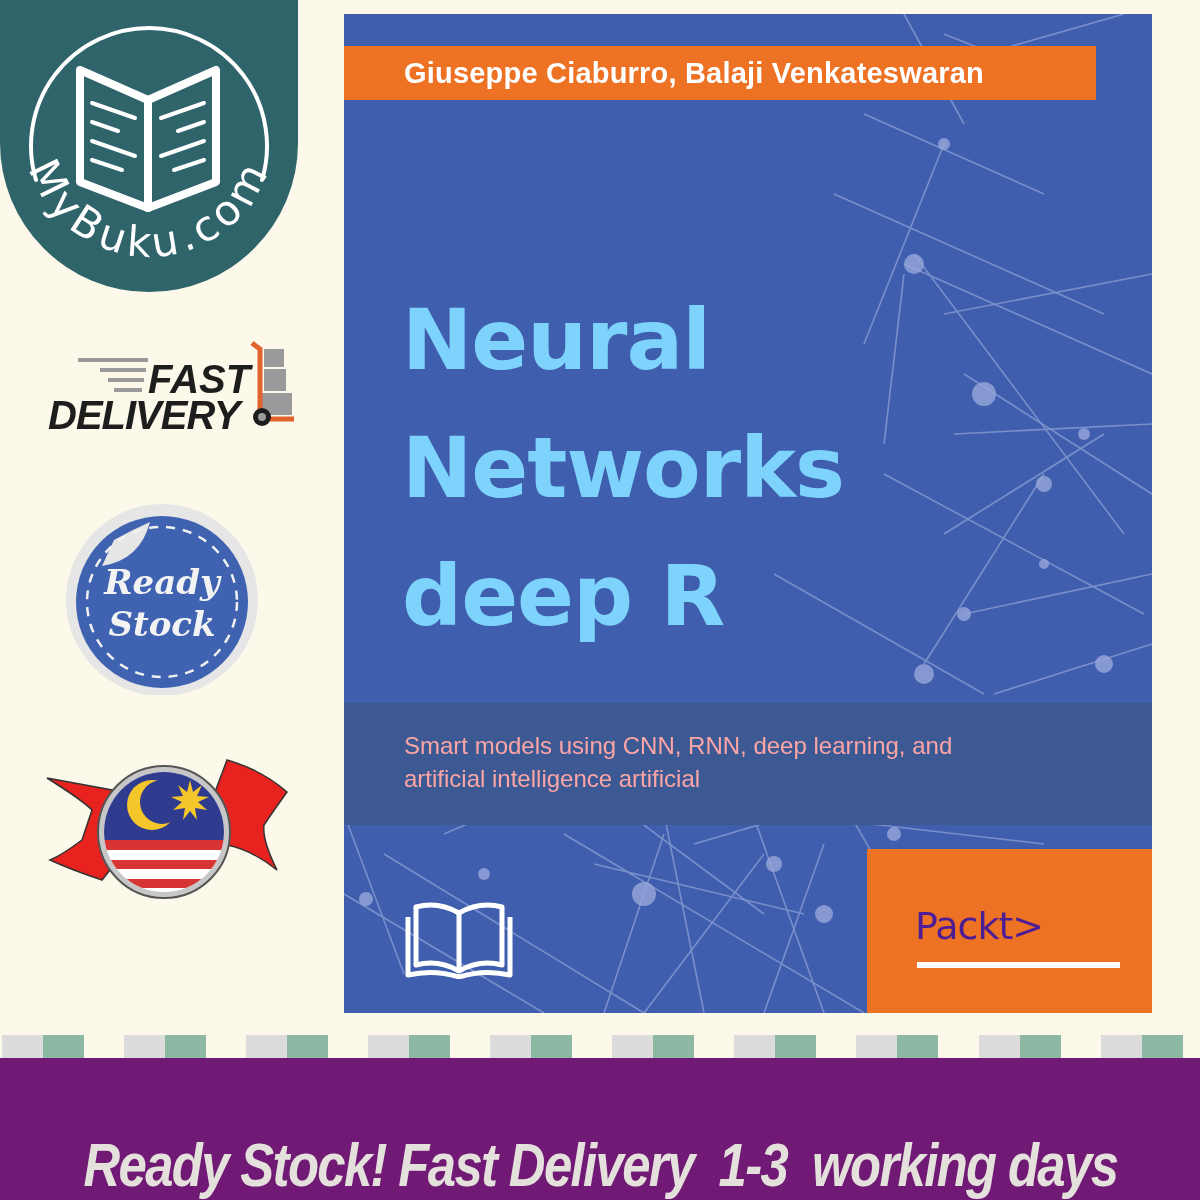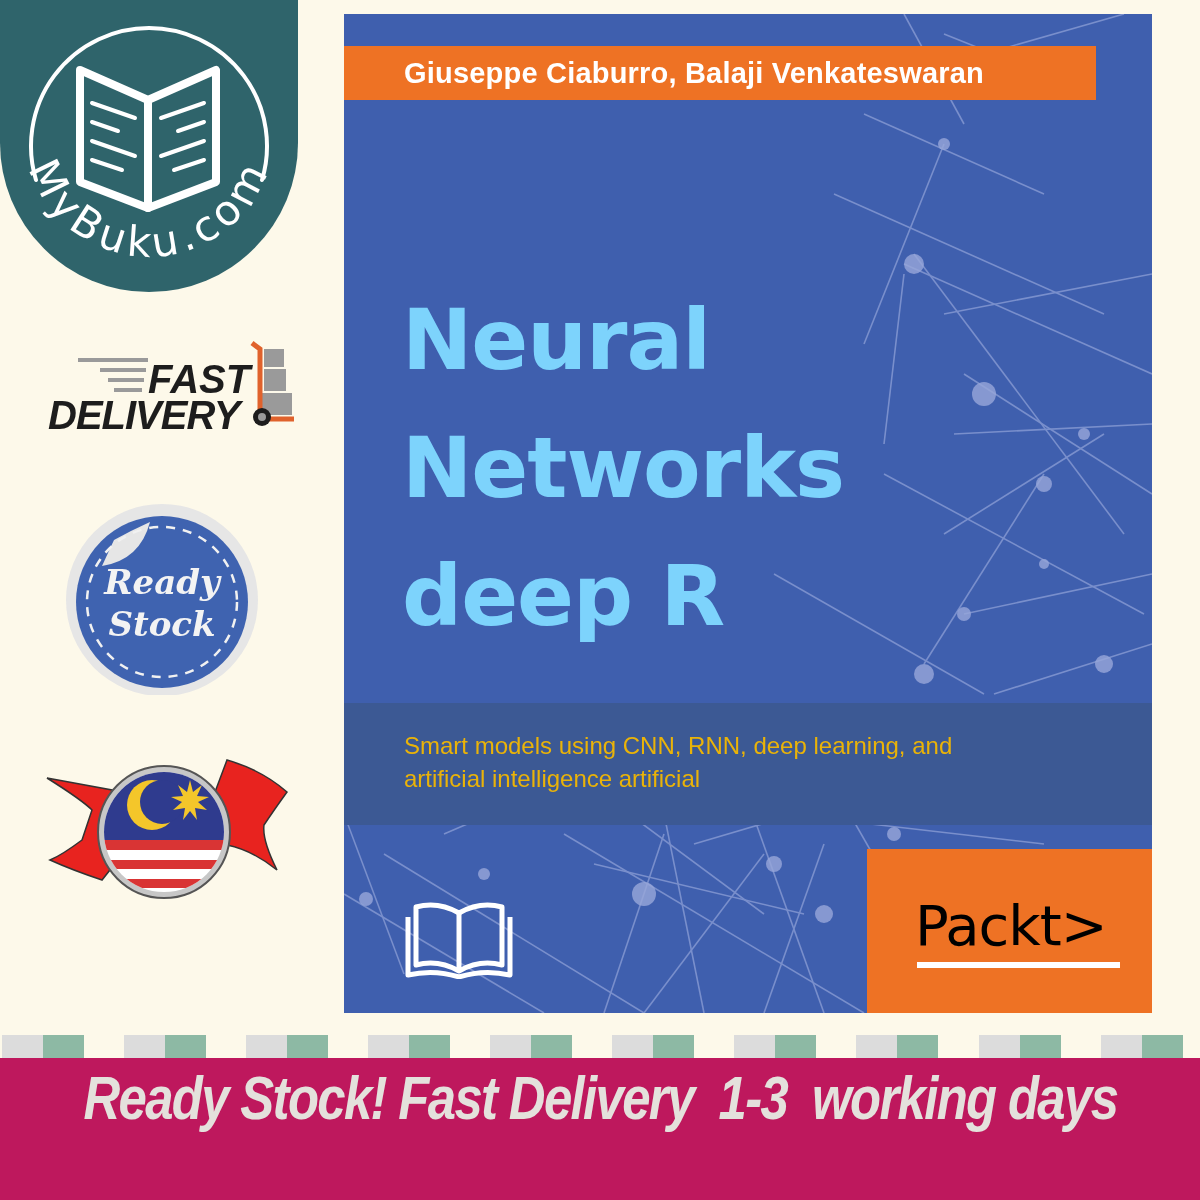--- a/index.html
+++ b/index.html
@@ -52,54 +52,54 @@
       font-size: 84px;
       line-height: 128px;
       letter-spacing: -1px;
     }
     .subtitle-band {
       left: 0; top: 689px; width: 808px; height: 122px;
       background: #3c5994;
       padding: 26px 0 0 60px;
     }
     .subtitle-text {
-      color: #eab308;
+      color: #fca5a5;
       font-family: "Liberation Sans", sans-serif;
       font-size: 24px;
       line-height: 33px;
       width: 640px;
     }
     .book-icon { left: 60px; top: 885px; width: 110px; height: 80px; }
     .packt-box {
       left: 523px; top: 835px; width: 285px; height: 164px;
       background: #ee7224;
     }
     .packt-text {
       left: 48px; top: 42px;
-      color: #000000;
+      color: #4c1d95;
       font-family: "DejaVu Sans", sans-serif;
-      font-size: 56px;
+      font-size: 38px;
       letter-spacing: -1px;
       line-height: 70px;
     }
     .packt-underline {
       left: 50px; top: 113px; width: 203px; height: 6px; background: #fff;
     }
 
     
     .stripe-band { left: 0; top: 1035px; width: 1200px; height: 23px; }
     .stripe-block { position: absolute; top: 0; height: 23px; width: 41px; }
     .stripe-grey { background: #dcdcdc; }
     .stripe-green { background: #8db9a4; }
 
     
     .bottom-bar {
       left: 0; top: 1058px; width: 1200px; height: 142px;
-      background: #be185d;
-      display: flex; align-items: flex-start; justify-content: center;
+      background: #701a75;
+      display: flex; align-items: flex-end; justify-content: center;
     }
     .bottom-text {
       color: #e4e1dc;
       font-family: "Liberation Sans", sans-serif;
       font-weight: bold;
       font-style: italic;
       font-size: 62px;
       letter-spacing: -2px;
       transform: scaleX(0.82);
       white-space: pre;

